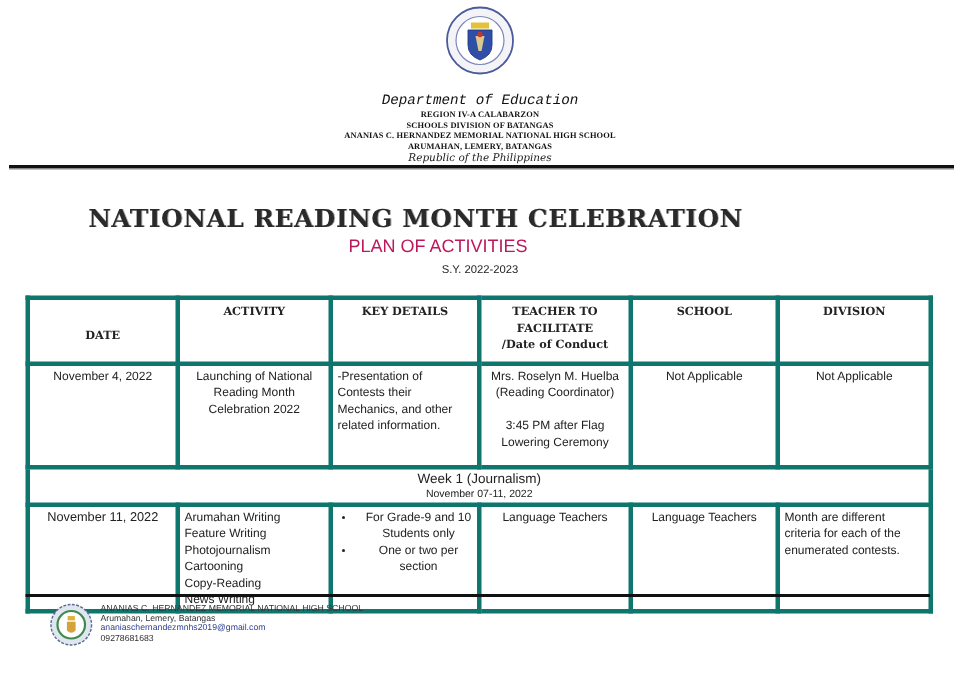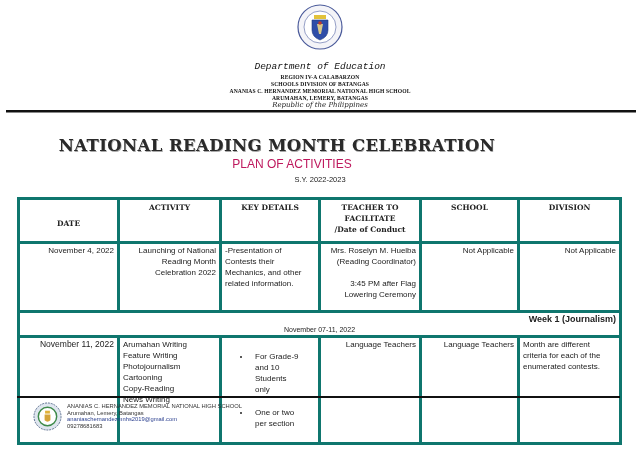--- a/index.html
+++ b/index.html
@@ -18,30 +18,30 @@
   .rule-top { position: absolute; left: 6px; width: 630px; top: 110px; height: 2px; background: #111; box-shadow: 0 1px 0 #888; }
 
   .title { position: absolute; top: 136px; left: 0; width: 554px; text-align: center; font-family: "DejaVu Serif", serif; font-weight: bold; font-size: 16.5px; letter-spacing: 0.4px; color: #2a2a2a; text-shadow: 0.6px 0.6px 0 #aaa; }
   .subtitle { position: absolute; top: 157px; left: 0; width: 584px; text-align: center; font-size: 12px; color: #be185d; }
   .sy { position: absolute; top: 175px; left: 0; width: 640px; text-align: center; font-size: 7.5px; color: #222; }
 
   table.plan { position: absolute; left: 17px; top: 197px; width: 602px; border-collapse: collapse; table-layout: fixed; }
   table.plan td, table.plan th { border: 3px solid #0f766e; vertical-align: top; padding: 1px 3px; font-size: 8px; line-height: 11px; }
   table.plan th { font-family: "DejaVu Serif", serif; font-weight: bold; font-size: 7.5px; text-align: center; color: #222; height: 34px; padding-top: 2px; }
   table.plan th.date-head { vertical-align: middle; padding-top: 6px; text-align: center; }
-  .c { text-align: right; }
+  .c { text-align: center; }
   .l { text-align: left; }
   tr.r1 td { height: 64px; }
   tr.week td { height: 20px; padding: 1px 3px; text-align: center; }
-  .week-title { font-weight: bold; font-size: 9px; line-height: 11px; display: block; text-align: right; }
+  .week-title { font-weight: normal; font-size: 9px; line-height: 11px; display: block; }
   .week-dates { font-size: 7px; line-height: 9px; display: block; }
   tr.r2 td { height: 62px; }
   .list-line { display: block; }
   ul.bul { margin: 0; padding: 0 0 0 14px; list-style: disc; }
-  ul.bul li { margin: 12px; padding-left: 4px; }
+  ul.bul li { margin: 0; padding-left: 4px; text-align: center; }
   .crit-note { font-size: 7px; line-height: 9px; }
   .spacer { display: block; height: 11px; }
 
   .rule-bottom { position: absolute; left: 17px; width: 603px; top: 396px; height: 2px; background: #111; }
 
   .foot-logo { position: absolute; left: 33px; top: 402px; width: 29px; height: 29px; }
   .foot-text { position: absolute; left: 67px; top: 403px; font-size: 5.8px; line-height: 6.6px; color: #333; }
   .foot-email { color: #2a3f8f; }
 </style>
 </head>

